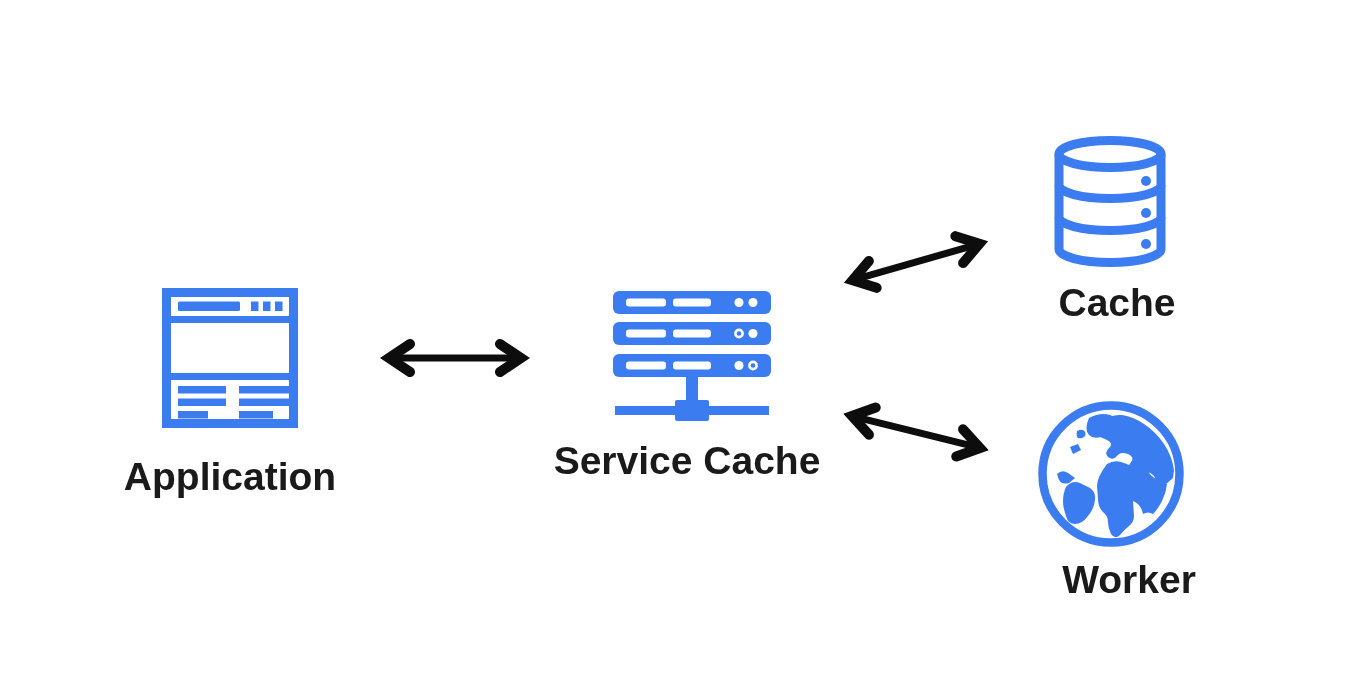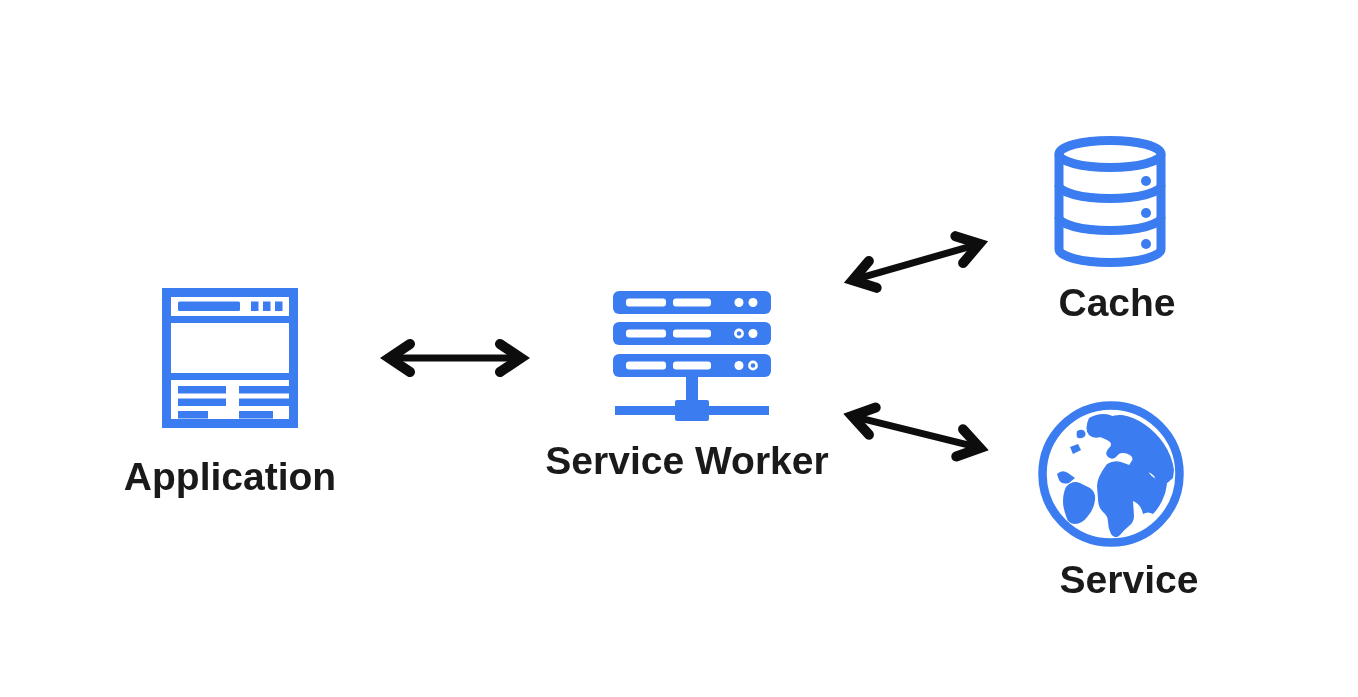--- a/index.html
+++ b/index.html
@@ -83,21 +83,21 @@
           <circle cx="140" cy="42.5" r="4.5"></circle>
           <rect x="13" y="70.5" width="40" height="8" rx="3"></rect>
           <rect x="60" y="70.5" width="38" height="8" rx="3"></rect>
           <circle cx="126" cy="74.5" r="4.5"></circle>
         </g>
         <circle cx="126" cy="42.5" r="3.6" fill="none" stroke="#ffffff" stroke-width="2.6"></circle>
         <circle cx="140" cy="74.5" r="3.6" fill="none" stroke="#ffffff" stroke-width="2.6"></circle>
       </svg>
     </span>
   </div>
-  <div class="node-label" style="left:517px; top:441px; width:340px;">Service Worker</div>
+  <div class="node-label" style="left:517px; top:441px; width:340px;">Service Cache</div>
 
   <div class="arrow" style="left:841px; top:242px; transform:rotate(-16deg);">
     <svg width="150" height="40" viewBox="0 0 150 40">
       <line x1="10" y1="20" x2="140" y2="20" stroke="#0d0d0d" stroke-width="7"></line>
       <path d="M30 6 L9 20 L30 34" fill="none" stroke="#0d0d0d" stroke-width="10" stroke-linecap="round" stroke-linejoin="miter"></path>
       <path d="M120 6 L141 20 L120 34" fill="none" stroke="#0d0d0d" stroke-width="10" stroke-linecap="round" stroke-linejoin="miter"></path>
     </svg>
   </div>
 
   <div class="arrow" style="left:841px; top:412px; transform:rotate(14deg);">
@@ -138,15 +138,15 @@
           <path d="M40 31 q6 -3 8 1 q2 4 -3 6 q-7 2 -5 -7 z"></path>
           <path d="M33 47 l8 -3 3 6 -8 4 z"></path>
           <path d="M85 15 q12 2 22 9 q12 8 20 20 q8 12 10 26 l-1 8 -8 7 -9 -3 q-1 -8 -8 -10 q-7 -2 -9 4 l-8 -2 q-4 -7 0 -12 q4 -5 -3 -8 q-8 -3 -11 2 q-4 5 -9 1 q-4 -4 1 -9 q5 -5 -2 -8 l-9 -4 q-4 -8 3 -13 q9 -9 21 -8 z"></path>
           <path d="M70 64 q8 -5 17 -1 q6 3 12 2 q8 -1 12 6 q3 6 10 9 l9 4 q-1 9 -5 17 q-4 8 -9 13 q-5 -3 -10 0 q-2 -10 -10 -13 l1 15 q0 6 -5 10 q-5 4 -9 9 q-5 5 -9 -1 q-3 -6 -3 -12 q0 -6 -5 -10 q-5 -5 -5 -13 l-1 -13 q0 -9 10 -22 z"></path>
           <path d="M29 87 q6 -7 14 -4 l10 5 q6 4 5 12 q-1 9 -7 16 q-6 8 -13 8 q-7 0 -9 -8 q-3 -9 -3 -14 q0 -9 3 -15 z"></path>
           <path d="M20 74 q5 -5 11 -1 l7 5 -6 5 q-7 2 -10 -3 z"></path>
         </g>
       </svg>
     </span>
   </div>
-  <div class="node-label" style="left:1029px; top:560px; width:200px;">Service</div>
+  <div class="node-label" style="left:1029px; top:560px; width:200px;">Worker</div>
 
 </div>
 
 </body></html>

